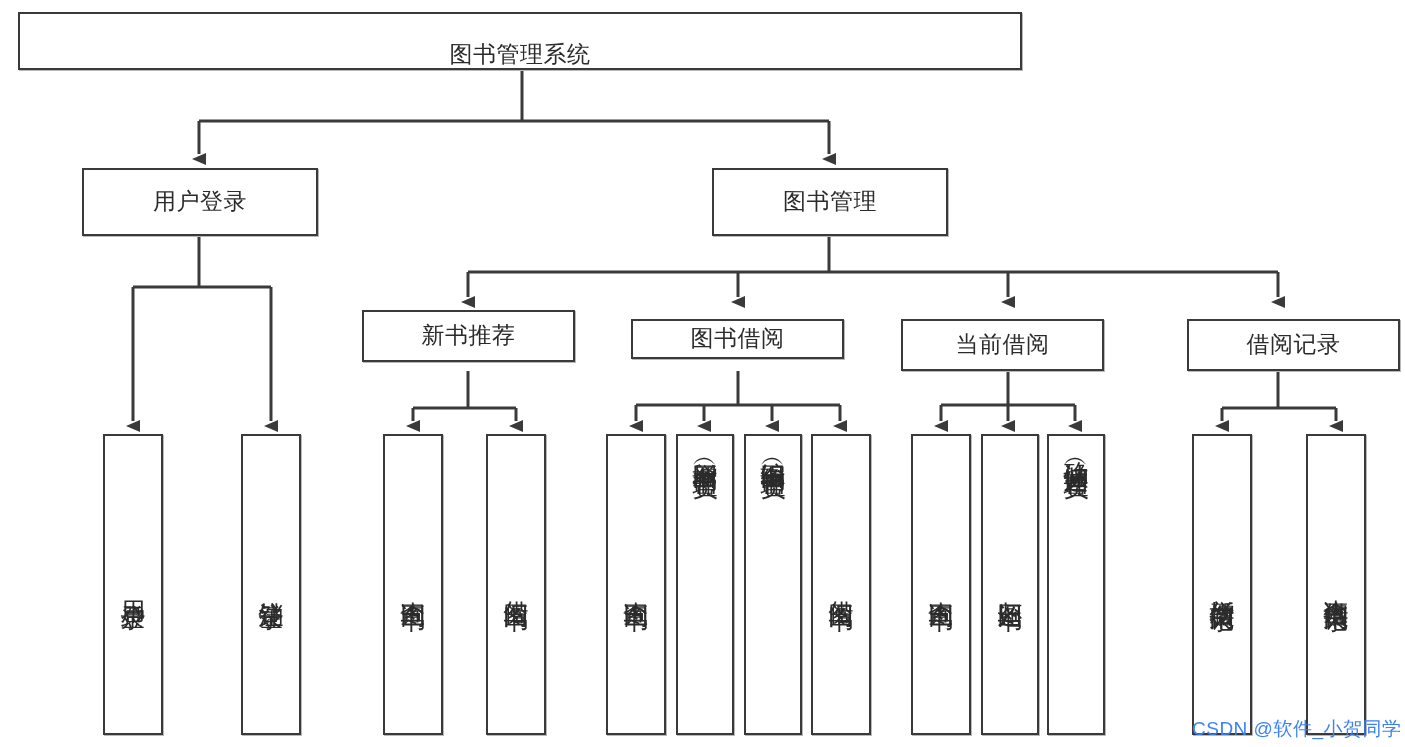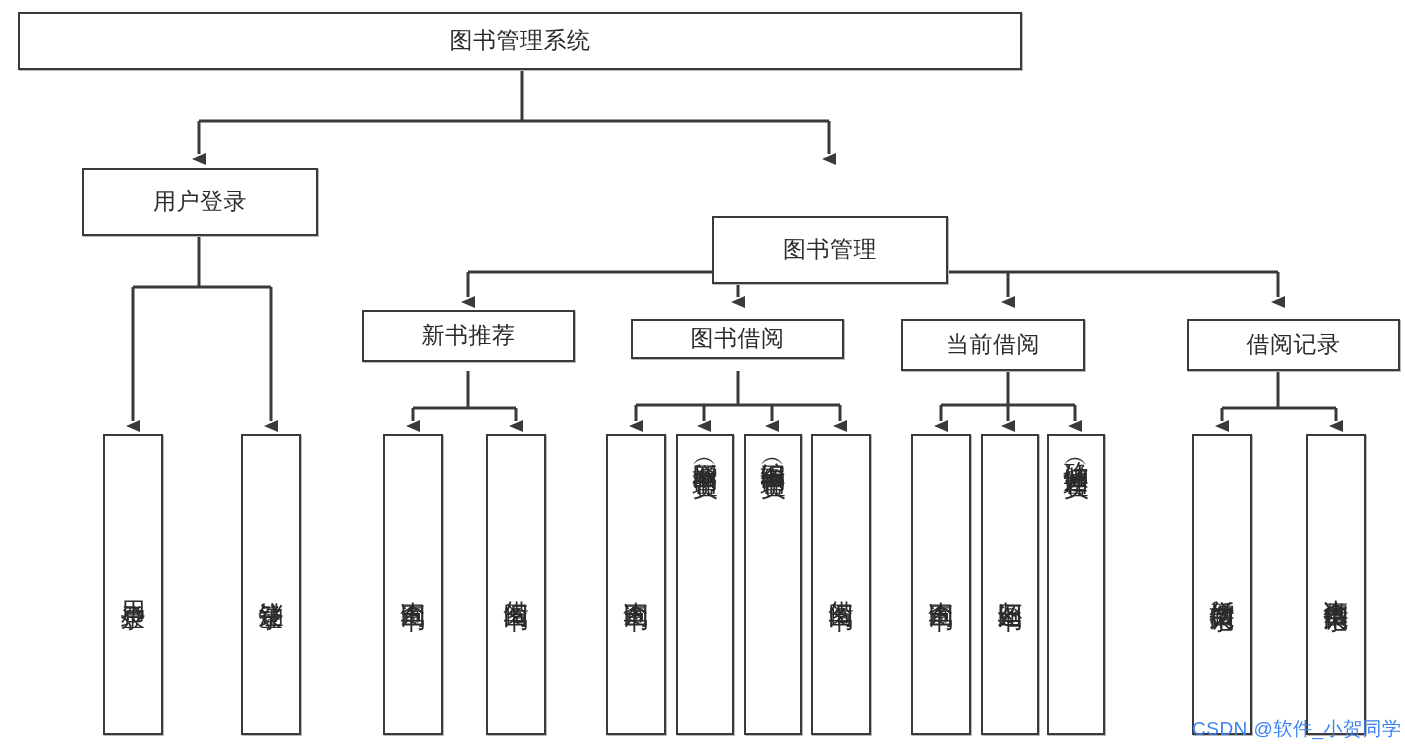--- a/index.html
+++ b/index.html
@@ -122,41 +122,41 @@
       <path d="M1008,405 L1008,421" marker-end="url(#arrow)"></path>
       <path d="M1075,405 L1075,421" marker-end="url(#arrow)"></path>
 
       <path d="M1278,371 L1278,408"></path>
       <path d="M1222,408 L1336,408"></path>
       <path d="M1222,408 L1222,421" marker-end="url(#arrow)"></path>
       <path d="M1336,408 L1336,421" marker-end="url(#arrow)"></path>
     </g>
   </svg>
 
-  <div class="node horiz" style="left:18px; top:12px; width:1004px; height:58px;">
+  <div class="node horiz" style="left:18px; top:12px; width:1004px; height:58px;align-items:flex-end;">
     <span class="label">图书管理系统</span>
   </div>
 
   <div class="node horiz" style="left:82px; top:168px; width:236px; height:68px;">
     <span class="label">用户登录</span>
   </div>
 
-  <div class="node horiz" style="left:712px; top:168px; width:236px; height:68px;margin-top:48px;">
+  <div class="node horiz" style="left:712px; top:168px; width:236px; height:68px;">
     <span class="label">图书管理</span>
   </div>
 
   <div class="node horiz" style="left:362px; top:310px; width:213px; height:52px;">
     <span class="label">新书推荐</span>
   </div>
 
   <div class="node horiz" style="left:631px; top:319px; width:213px; height:40px;">
     <span class="label">图书借阅</span>
   </div>
 
-  <div class="node horiz" style="left:901px; top:319px; width:184px; height:52px;">
+  <div class="node horiz" style="left:901px; top:319px; width:203px; height:52px;">
     <span class="label">当前借阅</span>
   </div>
 
   <div class="node horiz" style="left:1171px; top:319px; width:213px; height:52px;margin-left:16px;">
     <span class="label">借阅记录</span>
   </div>
 
   <div class="node vert centered" style="left:103px; top:434px; width:60px; height:301px;">
     <span class="label">用户登录</span>
   </div>

